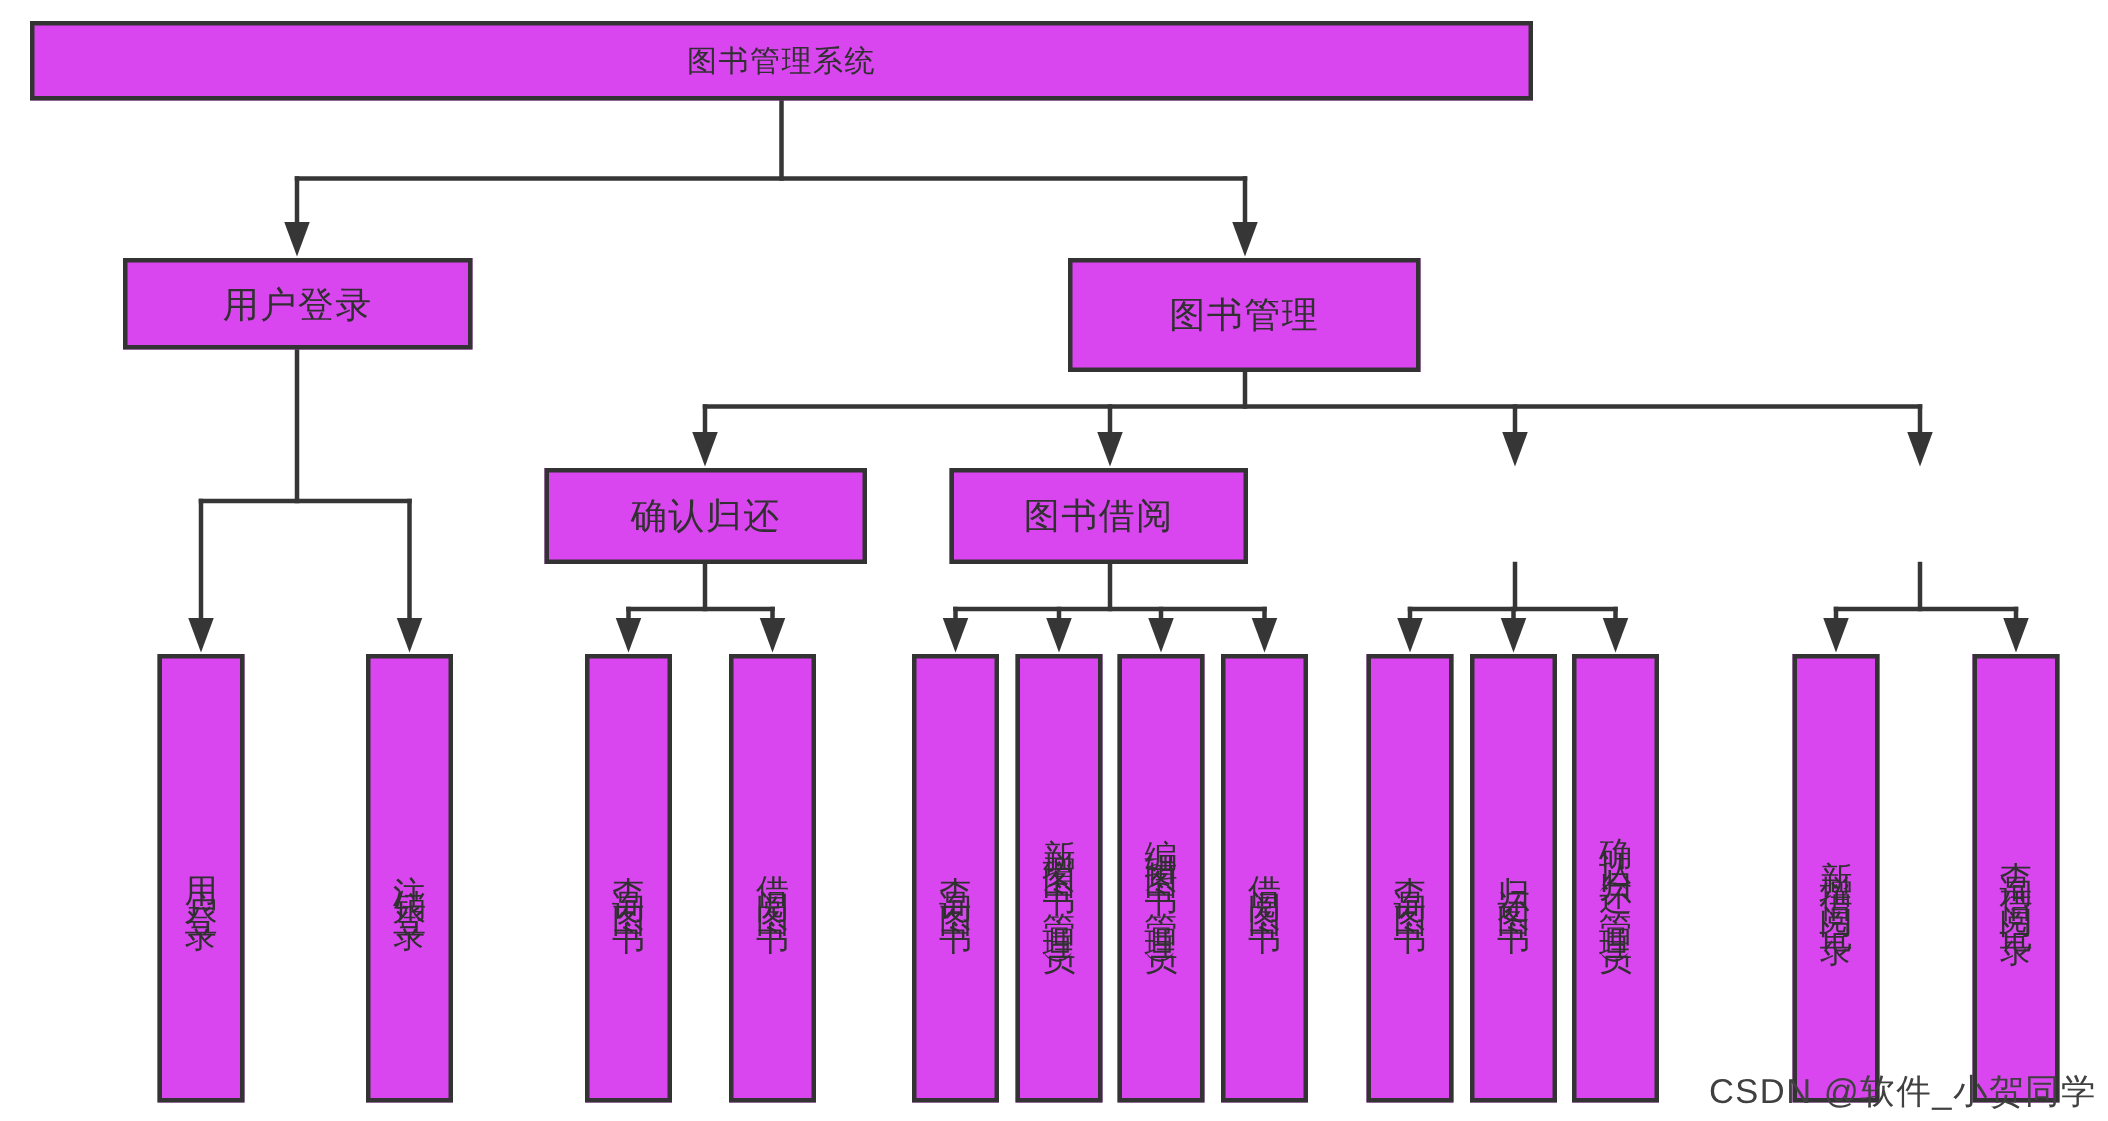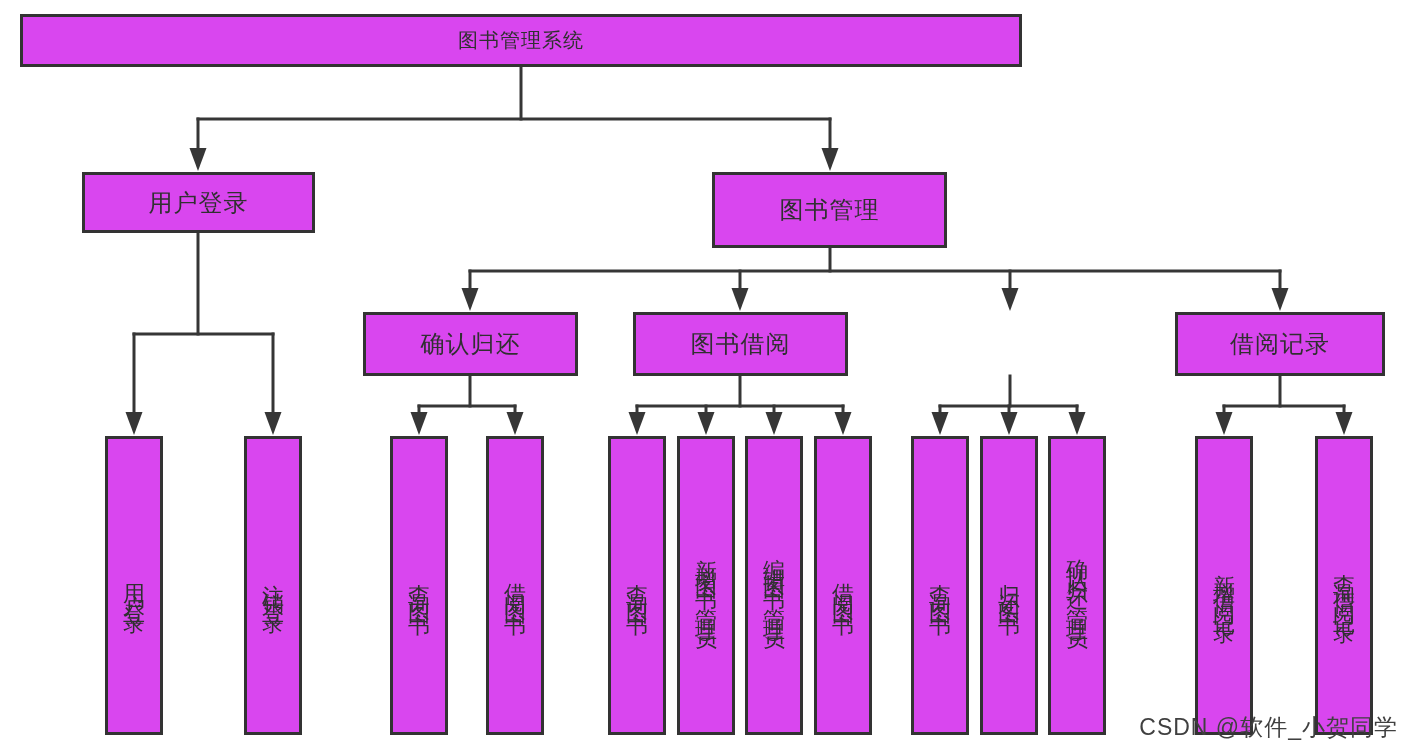--- a/index.html
+++ b/index.html
@@ -82,25 +82,22 @@
   <div class="node hbox" style="left:82px;top:172px;width:233px;height:61px;">
     <span>用户登录</span>
   </div>
   <div class="node hbox" style="left:712px;top:172px;width:235px;height:76px;">
     <span>图书管理</span>
   </div>
 
   <div class="node hbox" style="left:363px;top:312px;width:215px;height:64px;">
     <span>确认归还</span>
   </div>
-  <div class="node hbox" style="left:633px;top:312px;width:215px;height:64px;">
+  <div class="node hbox" style="left:633px;top:312px;width:199px;height:64px;">
     <span>图书借阅</span>
-  </div>
-  <div class="node hbox" style="left:1175px;top:312px;width:210px;height:64px;">
-    <span>借阅记录</span>
   </div>
 
   <div class="node vbox" style="left:105px;top:436px;width:58px;height:299px;">
     <span class="vtext">用户登录</span>
   </div>
   <div class="node vbox" style="left:244px;top:436px;width:58px;height:299px;">
     <span class="vtext">注销登录</span>
   </div>
   <div class="node vbox" style="left:390px;top:436px;width:58px;height:299px;">
     <span class="vtext">查询图书</span>

